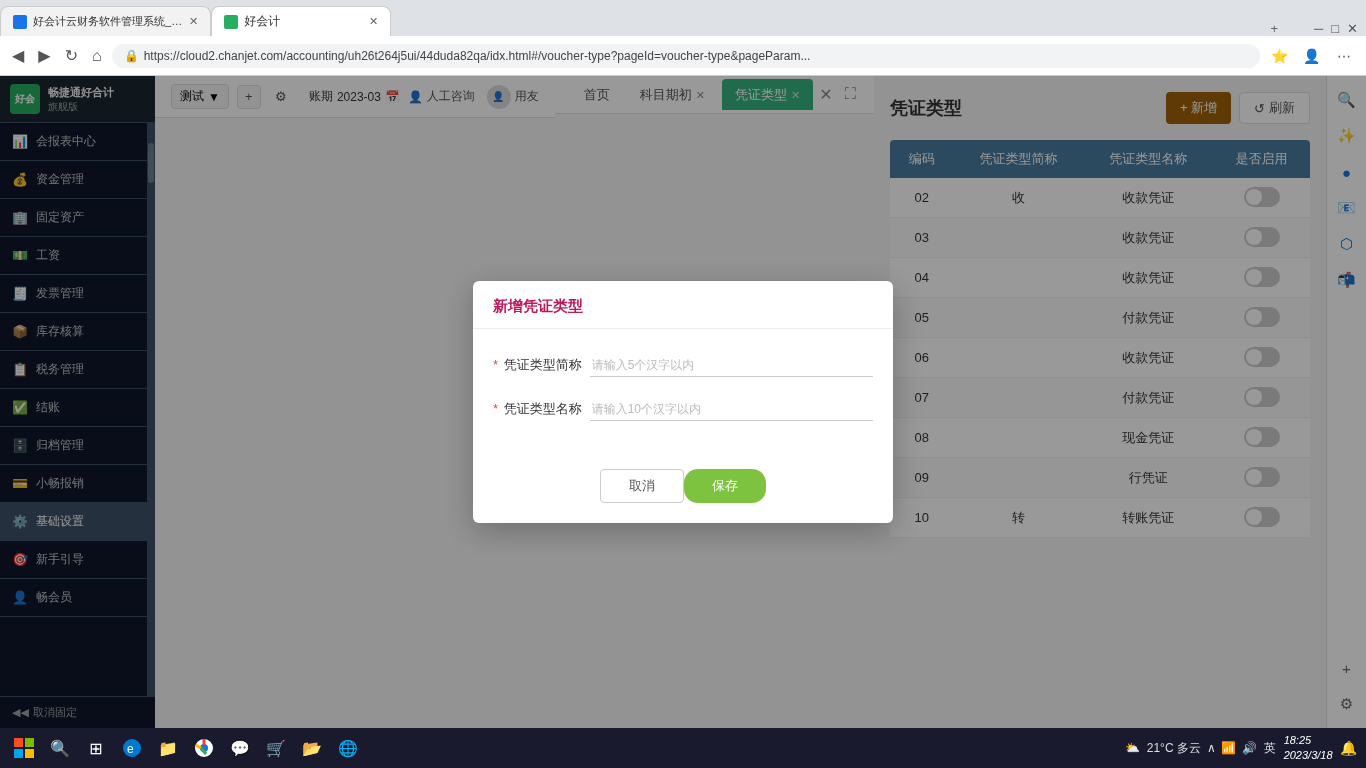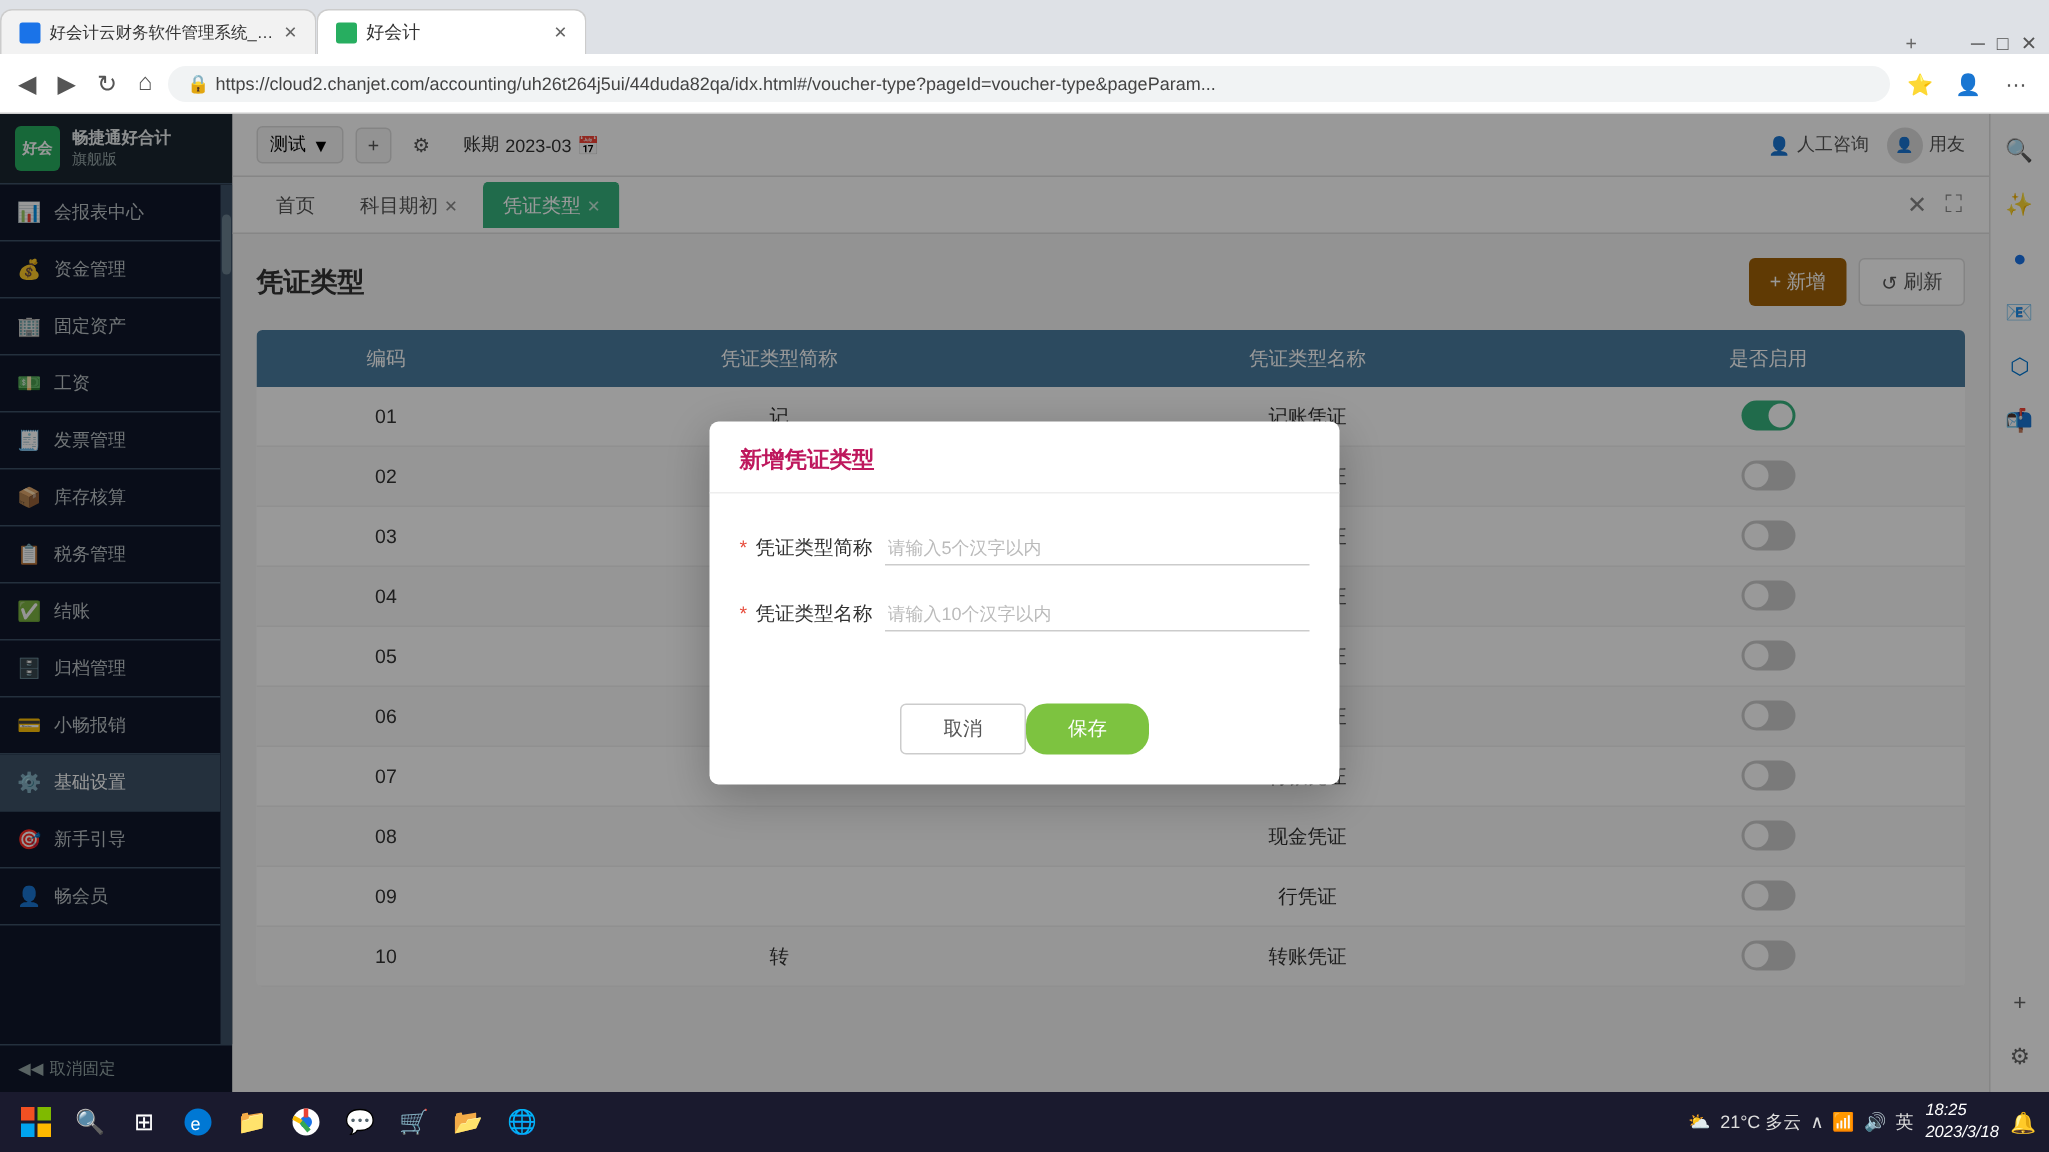--- a/index.html
+++ b/index.html
@@ -36,21 +36,21 @@
     .sidebar-nav::-webkit-scrollbar-thumb { background: #4a6274; }
     .sidebar-item { display: flex; align-items: center; gap: 8px; padding: 10px 12px; cursor: pointer; color: #bdc3c7; font-size: 12px; border-bottom: 1px solid #3d5166; }
     .sidebar-item.active { background: #3d5166; color: #fff; }
     .sidebar-item .icon { width: 16px; height: 16px; display: flex; align-items: center; justify-content: center; font-size: 13px; }
     .sidebar-footer { padding: 8px 12px; border-top: 1px solid #3d5166; }
     .sidebar-footer-btn { color: #95a5a6; font-size: 11px; cursor: pointer; display: flex; align-items: center; gap: 4px; }
     .scroll-indicator { width: 8px; background: #3d5166; position: relative; }
     .scroll-thumb { width: 6px; height: 40px; background: #6c8190; border-radius: 3px; position: absolute; top: 20px; left: 1px; }
 
     
-    .main-content { flex: 1; display: flex; flex-direction: column; background: #f5f5f5; overflow: hidden; }
+    .main-content { flex: 1; display: flex; flex-direction: row; background: #f5f5f5; overflow: hidden; }
 
     
     .app-header { background: #fff; border-bottom: 1px solid #e0e0e0; display: flex; align-items: center; padding: 0 16px; height: 42px; gap: 8px; }
     .workspace-selector { display: flex; align-items: center; gap: 4px; background: #f5f5f5; border: 1px solid #ddd; border-radius: 4px; padding: 3px 8px; cursor: pointer; font-size: 12px; }
     .add-workspace-btn { width: 24px; height: 24px; display: flex; align-items: center; justify-content: center; border: 1px solid #ddd; border-radius: 4px; cursor: pointer; color: #555; background: #f5f5f5; }
     .settings-btn { width: 24px; height: 24px; display: flex; align-items: center; justify-content: center; cursor: pointer; color: #555; }
     .period-info { display: flex; align-items: center; gap: 4px; font-size: 12px; color: #333; margin-left: 8px; }
     .header-right { margin-left: auto; display: flex; align-items: center; gap: 12px; }
     .consult-btn { display: flex; align-items: center; gap: 4px; font-size: 12px; color: #555; cursor: pointer; }
     .user-btn { display: flex; align-items: center; gap: 4px; font-size: 12px; color: #555; cursor: pointer; }
@@ -292,30 +292,20 @@
         <table class="data-table">
           <thead>
             <tr>
               <th>编码</th>
               <th>凭证类型简称</th>
               <th>凭证类型名称</th>
               <th>是否启用</th>
             </tr>
           </thead>
           <tbody id="table-body">
-          <tr>
-    <td>01</td>
-    <td>记</td>
-    <td>记账凭证</td>
-    <td>
-      <div class="toggle on">
-        <span class="toggle-dot"></span>
-      </div>
-    </td>
-  </tr>
               <tr>
     <td>02</td>
     <td>收</td>
     <td>收款凭证</td>
     <td>
       <div class="toggle off">
         <span class="toggle-dot"></span>
       </div>
     </td>
   </tr>

